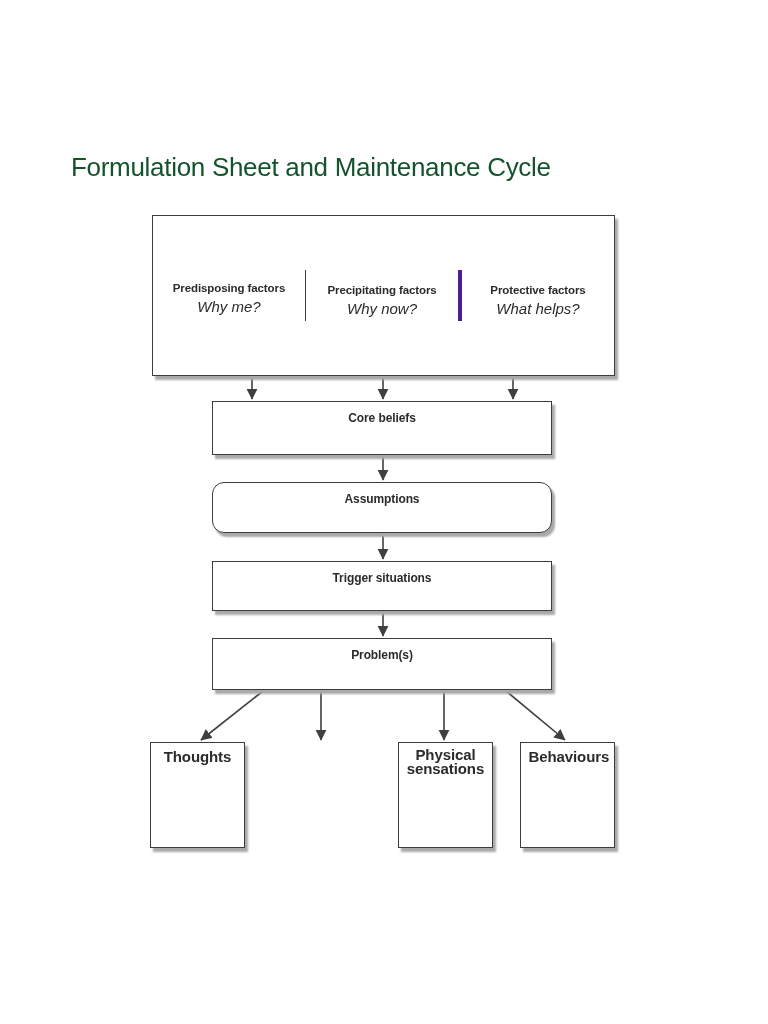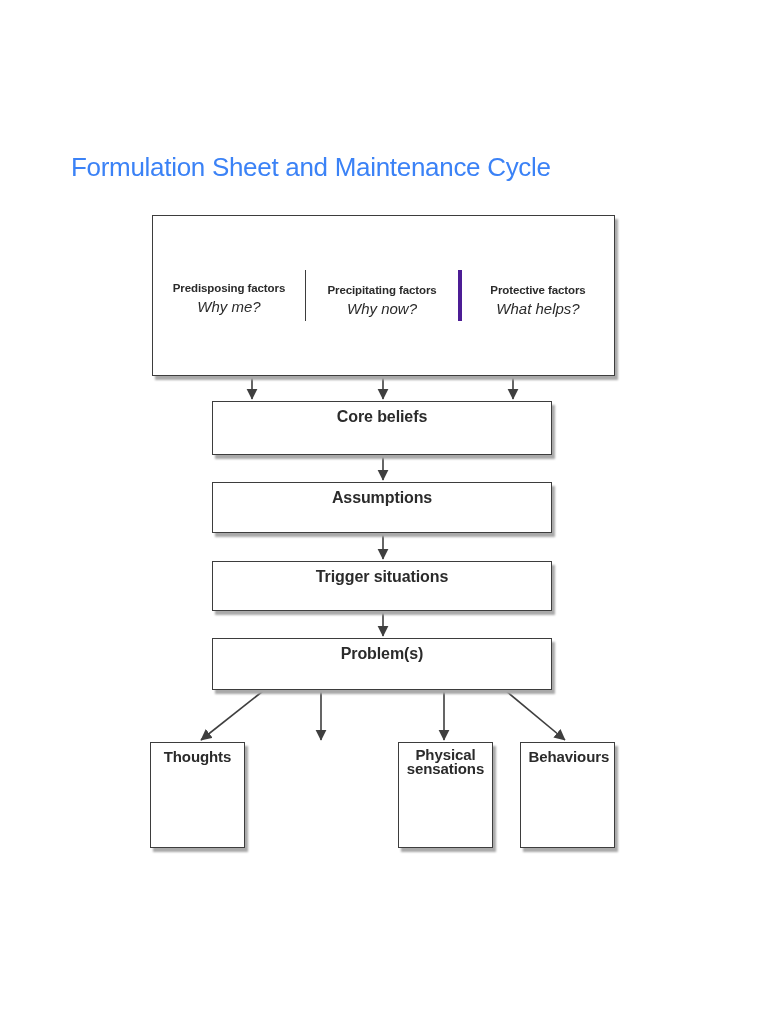--- a/index.html
+++ b/index.html
@@ -17,21 +17,21 @@
     color: #2b2b2b;
   }
   .doc-title {
     position: absolute;
     left: 71px;
     top: 152px;
     margin: 0;
     font-size: 26px;
     font-weight: 400;
     letter-spacing: -0.3px;
-    color: #3b82f6;
+    color: #14532d;
     white-space: nowrap;
   }
   .arrow-layer {
     position: absolute;
     left: 0;
     top: 0;
     width: 768px;
     height: 1024px;
     pointer-events: none;
   }
@@ -76,25 +76,25 @@
   }
   .flow-box {
     left: 212px;
     width: 340px;
     text-align: center;
     padding-top: 6px;
   }
   .flow-box .box-label,
   .outcome-box .box-label {
     font-weight: 700;
-    font-size: 16px;
+    font-size: 12px;
     letter-spacing: -0.1px;
   }
   .box-core        { top: 401px; height: 54px; }
-  .box-assumptions { top: 482px; height: 51px; }
+  .box-assumptions { top: 482px; height: 51px; border-radius: 12px; }
   .box-trigger     { top: 561px; height: 50px; }
   .box-problems    { top: 638px; height: 52px; }
   .outcome-box {
     top: 742px;
     width: 95px;
     height: 106px;
     text-align: center;
     padding-top: 5px;
   }
   .outcome-box .box-label {

